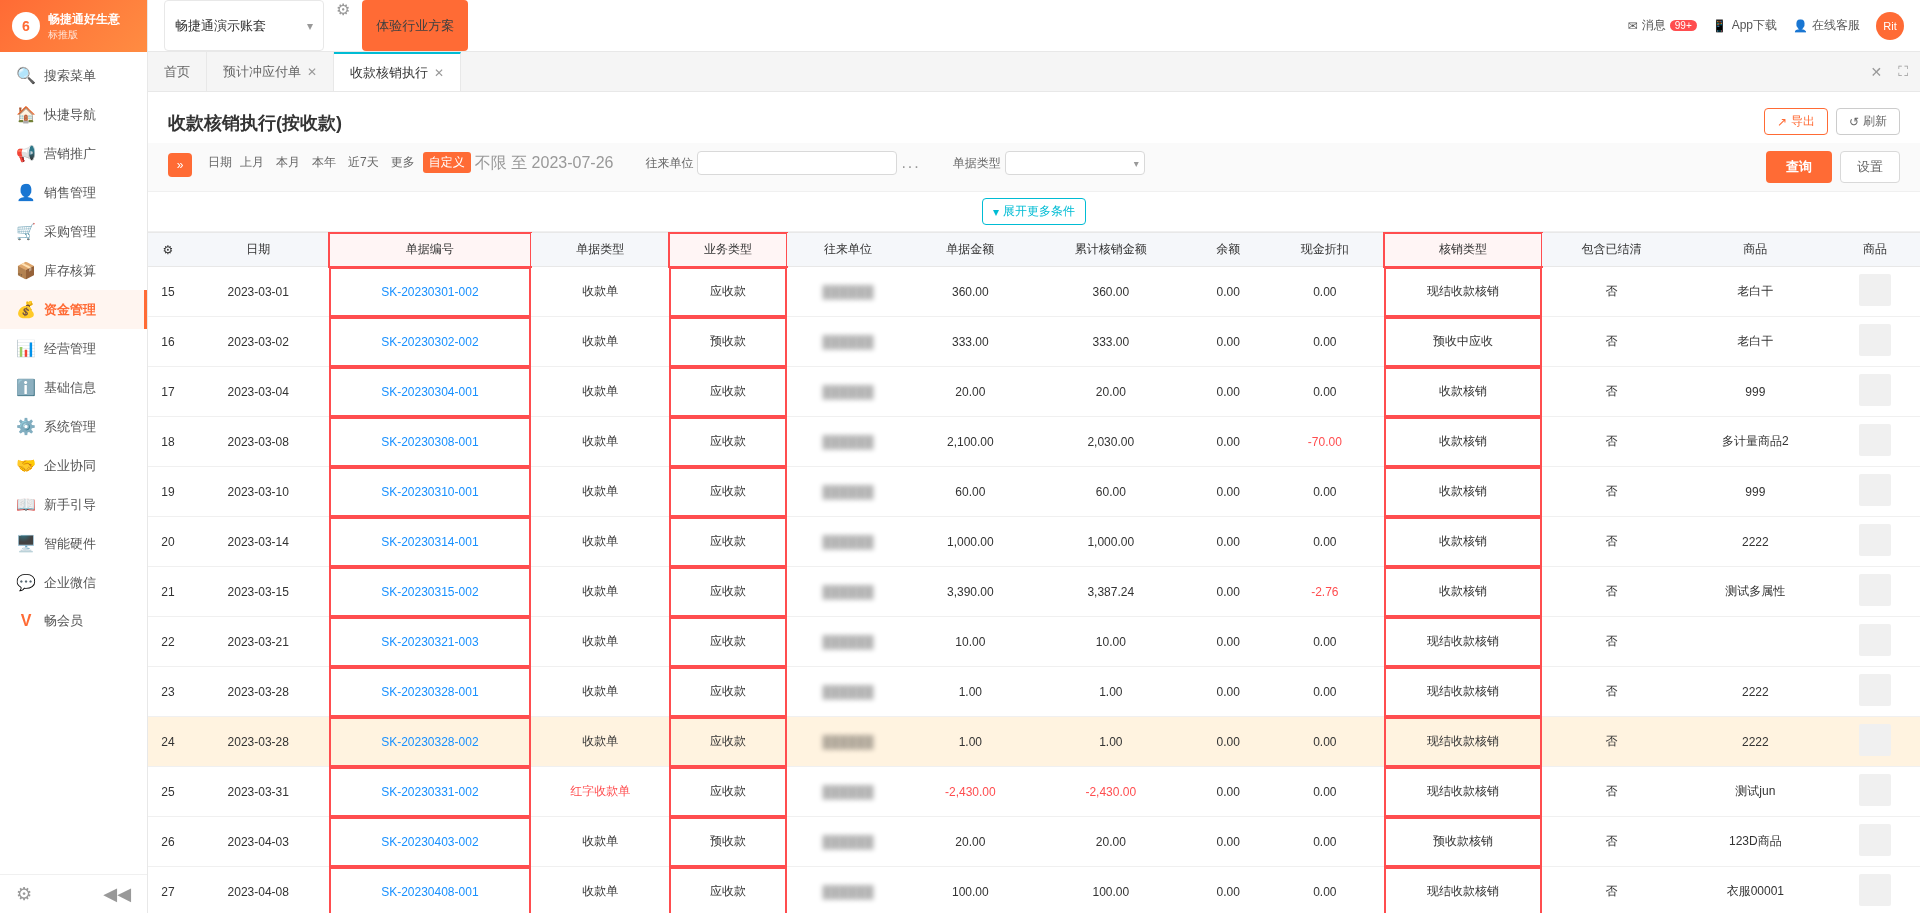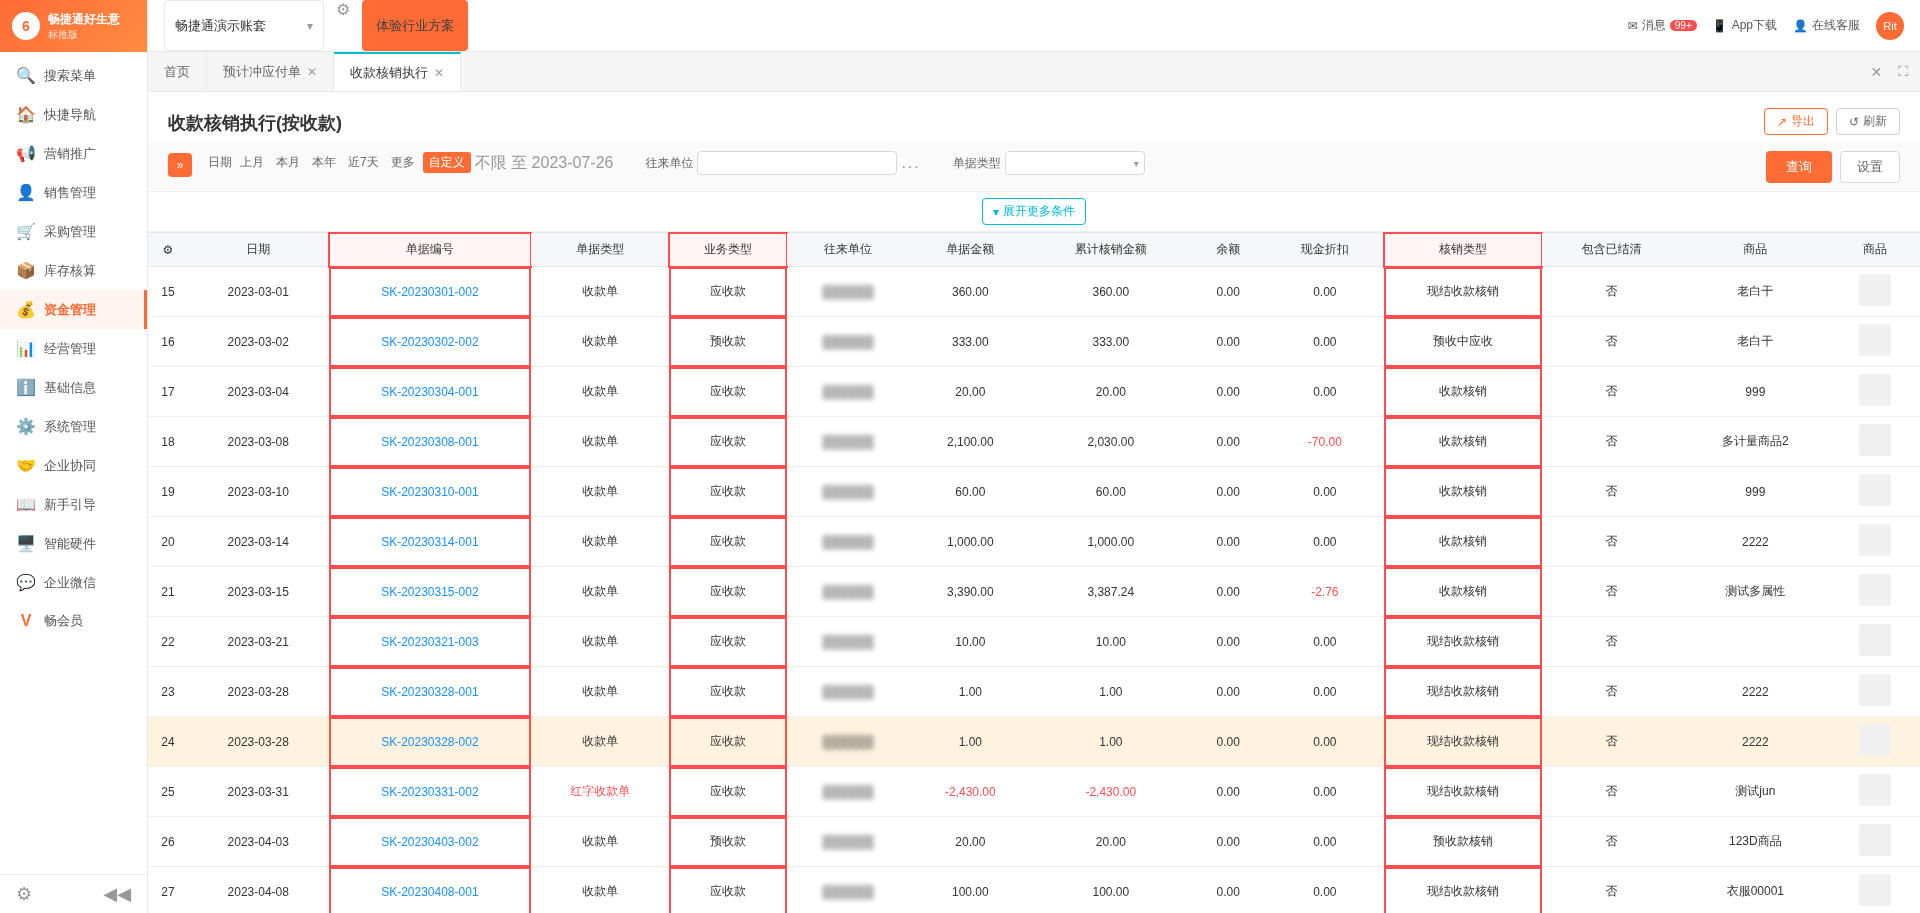--- a/index.html
+++ b/index.html
@@ -57,21 +57,21 @@
     .filter-date-options { display: flex; gap: 4px; align-items: center; }
     .filter-date-btn { color: #666; font-size: 12px; cursor: pointer; padding: 2px 4px; }
     .filter-date-btn.custom { background: #ff6b35; color: #fff; border-radius: 3px; padding: 2px 6px; }
     .filter-date-range { color: #999; font-size: 16px; margin-top: 4px; }
     .filter-input { border: 1px solid #d9d9d9; border-radius: 4px; padding: 4px 8px; font-size: 12px; min-width: 140px; color: #333; }
     .filter-input-wide { min-width: 200px; }
     .filter-dots { color: #999; font-size: 16px; letter-spacing: 2px; }
     .filter-select-wrapper { position: relative; display: flex; align-items: center; }
     .filter-select { border: 1px solid #d9d9d9; border-radius: 4px; padding: 4px 24px 4px 8px; font-size: 12px; min-width: 140px; appearance: none; color: #333; background: #fff; cursor: pointer; }
     .filter-select-arrow { position: absolute; right: 6px; color: #999; font-size: 10px; pointer-events: none; }
-    .btn-query { background: #ff6b35; color: #fff; border: none; border-radius: 4px; padding: 6px 20px; font-size: 13px; cursor: pointer; }
+    .btn-query { background: #ff6b35; color: #fff; border: none; border-radius: 4px; padding: 6px 20px; font-size: 13px; cursor: pointer; font-weight: bold; }
     .btn-settings { background: #fff; color: #666; border: 1px solid #d9d9d9; border-radius: 4px; padding: 6px 16px; font-size: 13px; cursor: pointer; }
     .filter-expand { display: flex; align-items: center; gap: 4px; color: #00bcd4; font-size: 12px; cursor: pointer; border: 1px solid #00bcd4; border-radius: 4px; padding: 4px 10px; margin: 0 auto; }
 
     
     .table-area { flex: 1; overflow: auto; padding: 0 0 0 0; }
     .data-table { width: 100%; border-collapse: collapse; font-size: 12px; }
     .data-table thead th { background: #f5f7fa; border-bottom: 1px solid #e8e8e8; border-top: 1px solid #e8e8e8; padding: 8px 10px; text-align: center; color: #333; font-weight: 500; white-space: nowrap; position: sticky; top: 0; z-index: 2; }
     .data-table tbody td { padding: 7px 10px; border-bottom: 1px solid #f0f0f0; text-align: center; color: #333; white-space: nowrap; }
     .data-table tbody tr.highlighted { background: #fff3e0; }
     .link { color: #1890ff; cursor: pointer; text-decoration: none; }

